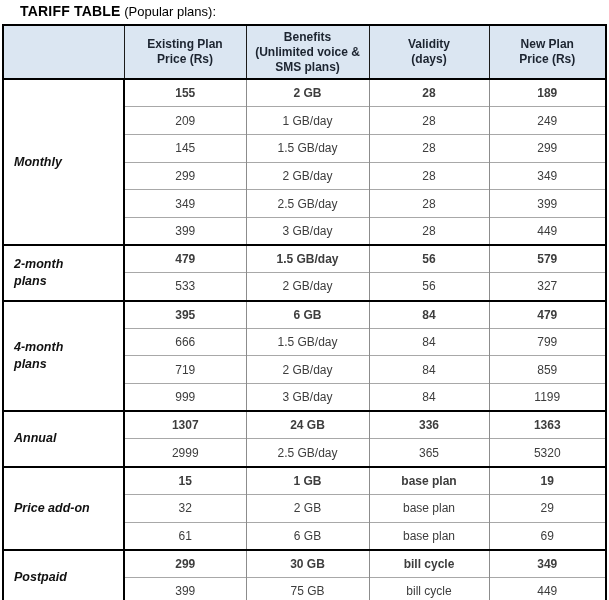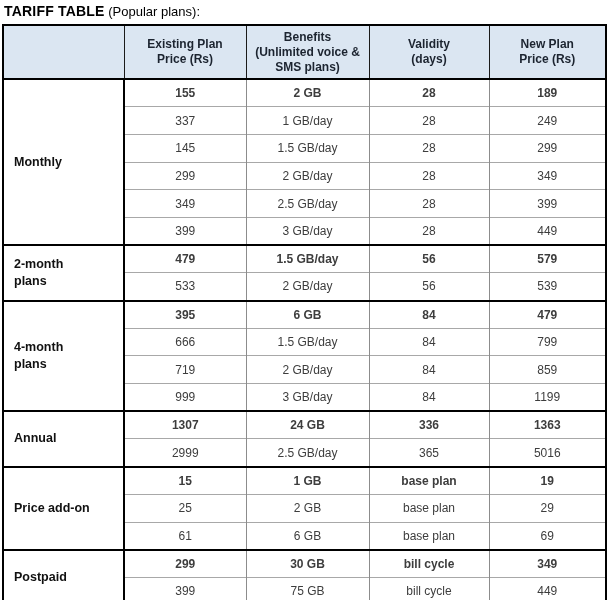--- a/index.html
+++ b/index.html
@@ -9,21 +9,21 @@
     --grid-line:#8c8c8c;
     --row-line:#a8a8a8;
     --body-text:#3d3d3d;
     --label-text:#111111;
   }
   *{box-sizing:border-box;margin:0;padding:0;}
   html,body{width:609px;height:600px;overflow:hidden;background:#ffffff;
     font-family:"Liberation Sans","DejaVu Sans",sans-serif;}
   .page{width:609px;height:600px;}
   .title{padding:3px 2px 4px 4px;font-size:13px;color:#000;line-height:16px;}
-  .title-bold{font-weight:bold;font-size:14px;letter-spacing:.2px;}
+  .title-bold{font-weight:bold;font-size:14px;letter-spacing:.2px;margin-left:16px;}
   table.tariff{border-collapse:collapse;table-layout:fixed;width:605px;margin-left:2px;
     border:2px solid var(--section-border);}
   col.c-label{width:121px;}
   col.c-price{width:122px;}
   col.c-benefit{width:123px;}
   col.c-validity{width:120px;}
   thead th{
     background:var(--header-bg);
     color:var(--header-text);
     font-weight:bold;font-size:12px;line-height:15px;
@@ -40,20 +40,21 @@
     border-top:1px solid var(--row-line);
     padding:1px 4px;background:#fff;
   }
   tbody th.group{
     background:#fff;color:var(--label-text);
     font-weight:bold;font-size:12.5px;line-height:17px;
     text-align:left;vertical-align:middle;
     padding-left:10px;white-space:pre-line;
     border-right:2px solid var(--section-border);
     border-top:2px solid var(--section-border);
+    font-style:italic;
   }
   tbody tr.section-start td{border-top:2px solid var(--section-border);font-weight:bold;}
 </style>
 </head>
 <body>
 
 <div class="page">
   <div class="title"><span class="title-bold">TARIFF TABLE</span><span> (Popular plans):</span></div>
 
   <table class="tariff">
@@ -80,21 +81,21 @@
     </thead>
     <tbody>
         <tr class="section-start">
           <th class="group" rowspan="6">Monthly</th>
           <td>155</td>
           <td>2 GB</td>
           <td>28</td>
           <td>189</td>
         </tr>
         <tr>
-          <td>337</td>
+          <td>209</td>
           <td>1 GB/day</td>
           <td>28</td>
           <td>249</td>
         </tr>
         <tr>
           <td>145</td>
           <td>1.5 GB/day</td>
           <td>28</td>
           <td>299</td>
         </tr>
@@ -121,21 +122,21 @@
 plans</th>
           <td>479</td>
           <td>1.5 GB/day</td>
           <td>56</td>
           <td>579</td>
         </tr>
         <tr>
           <td>533</td>
           <td>2 GB/day</td>
           <td>56</td>
-          <td>539</td>
+          <td>327</td>
         </tr>
         <tr class="section-start">
           <th class="group" rowspan="4">4-month
 plans</th>
           <td>395</td>
           <td>6 GB</td>
           <td>84</td>
           <td>479</td>
         </tr>
         <tr>
@@ -160,31 +161,31 @@
           <th class="group" rowspan="2">Annual</th>
           <td>1307</td>
           <td>24 GB</td>
           <td>336</td>
           <td>1363</td>
         </tr>
         <tr>
           <td>2999</td>
           <td>2.5 GB/day</td>
           <td>365</td>
-          <td>5016</td>
+          <td>5320</td>
         </tr>
         <tr class="section-start">
           <th class="group" rowspan="3">Price add-on</th>
           <td>15</td>
           <td>1 GB</td>
           <td>base plan</td>
           <td>19</td>
         </tr>
         <tr>
-          <td>25</td>
+          <td>32</td>
           <td>2 GB</td>
           <td>base plan</td>
           <td>29</td>
         </tr>
         <tr>
           <td>61</td>
           <td>6 GB</td>
           <td>base plan</td>
           <td>69</td>
         </tr>

